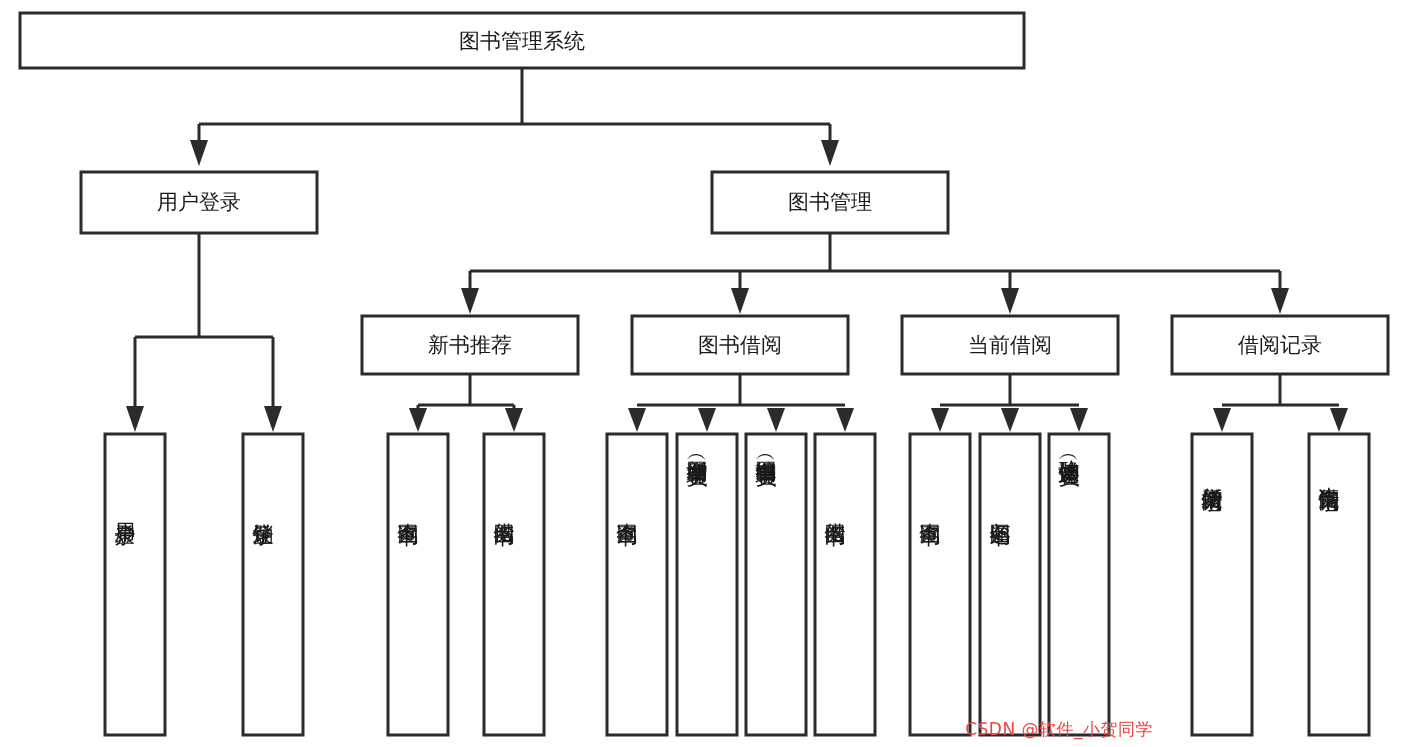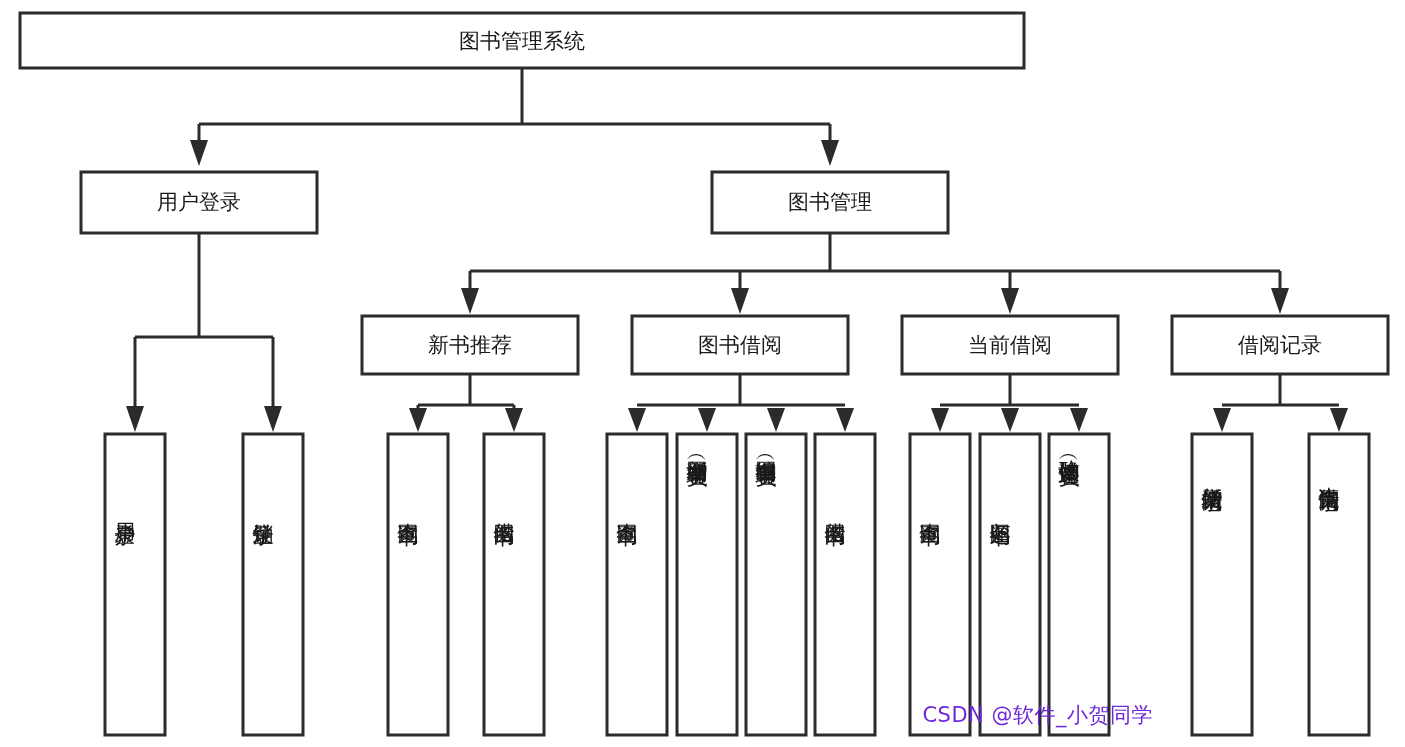--- a/index.html
+++ b/index.html
@@ -57,24 +57,24 @@
     line-height: 1.05;
     color: #1a1a1a;
     letter-spacing: 1px;
     text-align: start;
     white-space: nowrap;
     pointer-events: none;
   }
   .watermark {
     position: absolute;
     right: 8px;
-    bottom: 18px;
-    font-family: "DejaVu Sans", "Liberation Sans", sans-serif;
-    font-size: 21px;
-    color: #6d28d9;
+    bottom: 6px;
+    font-family: "DejaVu Sans", "Liberation Sans", sans-serif;
+    font-size: 17px;
+    color: #ef4444;
     letter-spacing: 0.5px;
     white-space: nowrap;
   }
 </style>
 </head>
 <body>
 
 <div id="diagram-root">
 
   <svg class="diagram-canvas" viewBox="0 0 1405 747">

